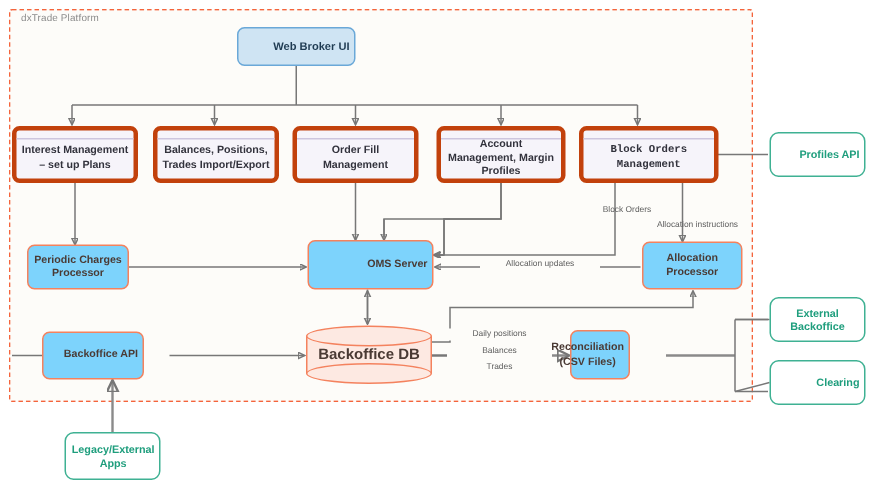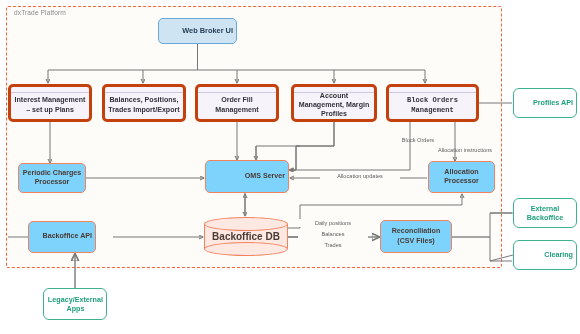--- a/index.html
+++ b/index.html
@@ -160,21 +160,21 @@
     <span>Backoffice API</span>
   </div>
 
   <div class="n-db" style="left:204px;top:217px;width:84px;height:39px;">
     <div class="cyl-body"></div>
     <div class="cyl-bot"></div>
     <div class="cyl-top"></div>
     <div class="cyl-label">Backoffice DB</div>
   </div>
 
-  <div class="node n-orange" style="left:380px;top:220px;width:72px;height:33px;">
+  <div class="node n-orange" style="left:380px;top:220px;width:40px;height:33px;">
     <span>Reconciliation (CSV Files)</span>
   </div>
 
   <div class="node n-green" style="left:513px;top:88px;width:64px;height:30px;">
     <span>Profiles API</span>
   </div>
 
   <div class="node n-green" style="left:513px;top:198px;width:64px;height:30px;">
     <span>External Backoffice</span>
   </div>

